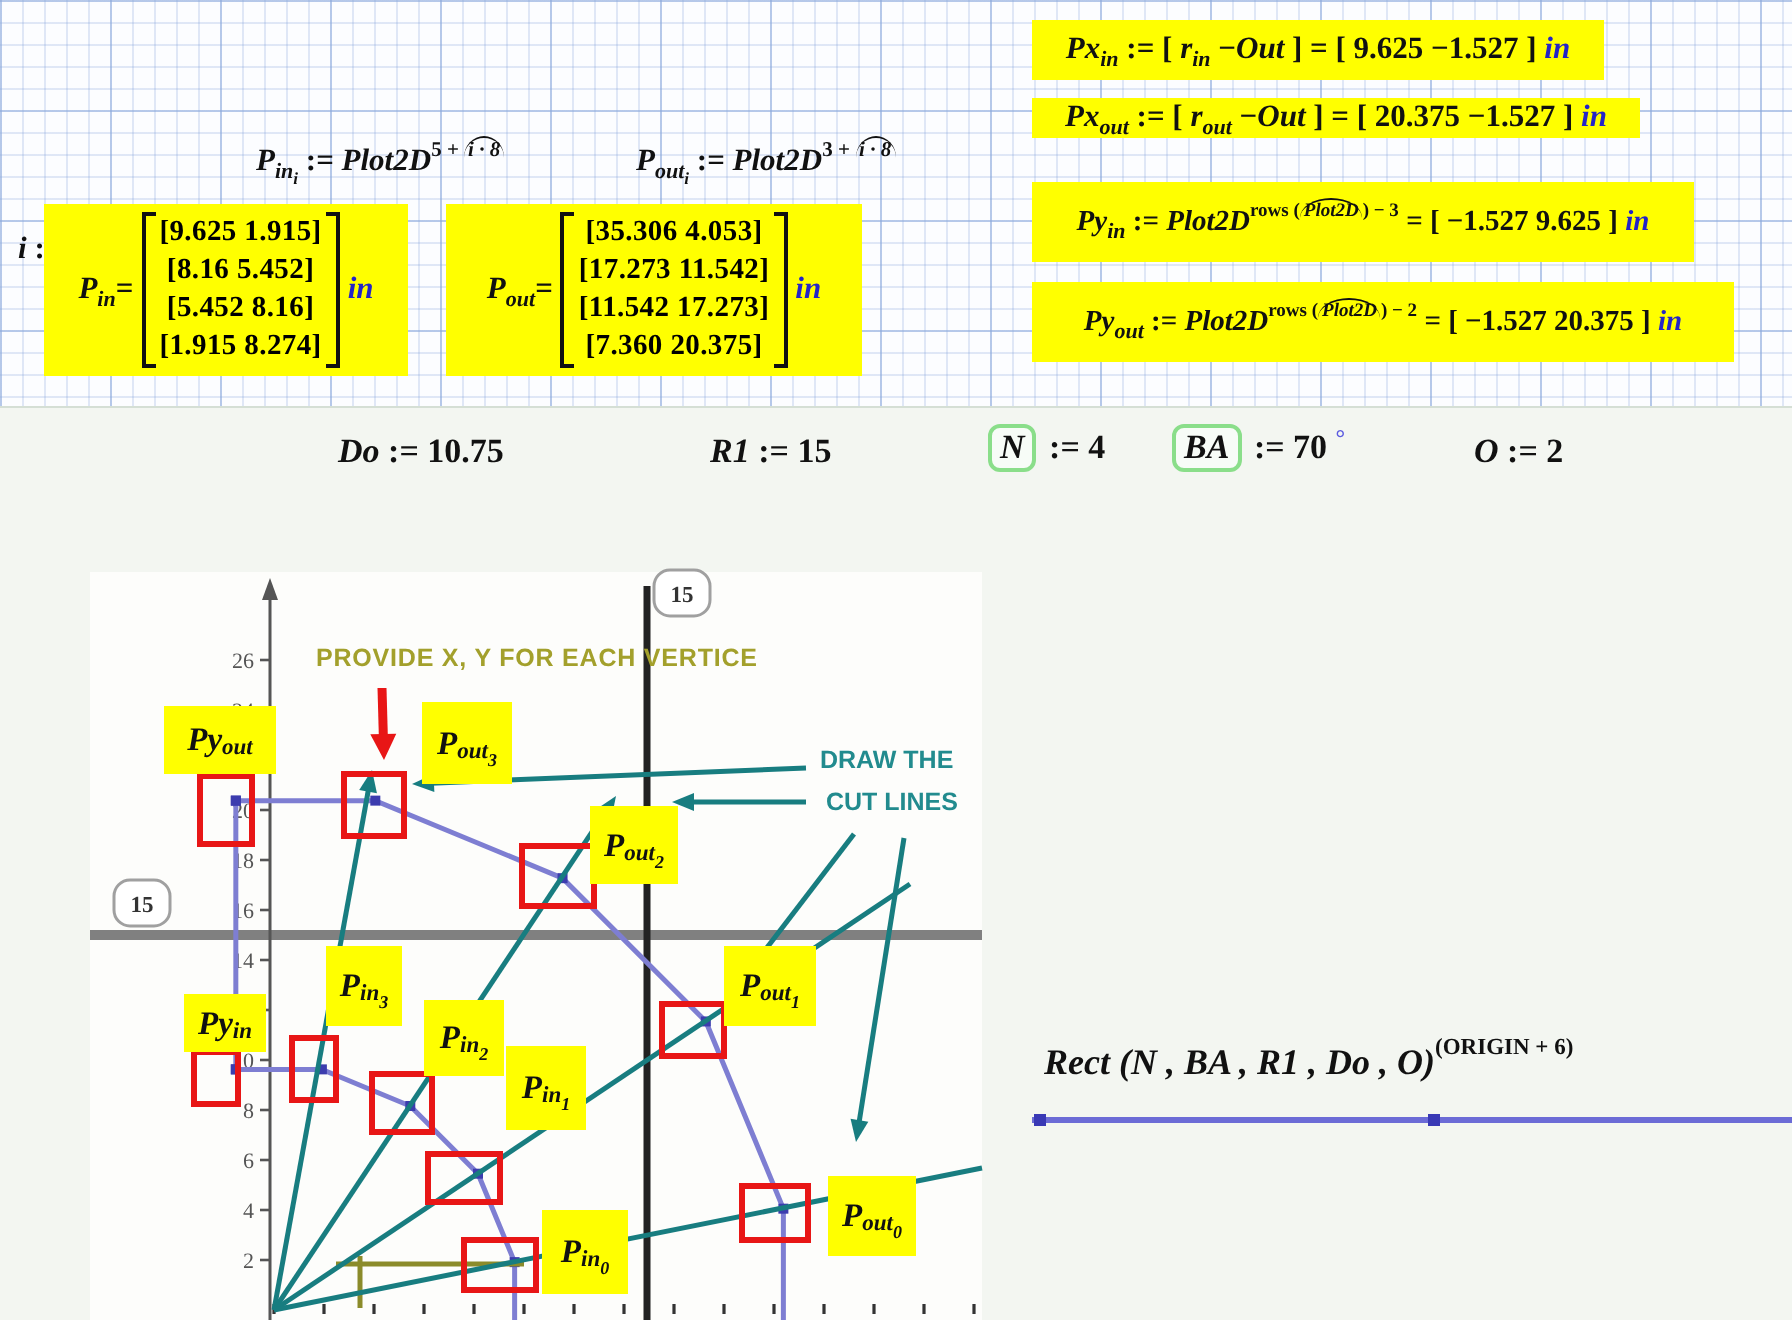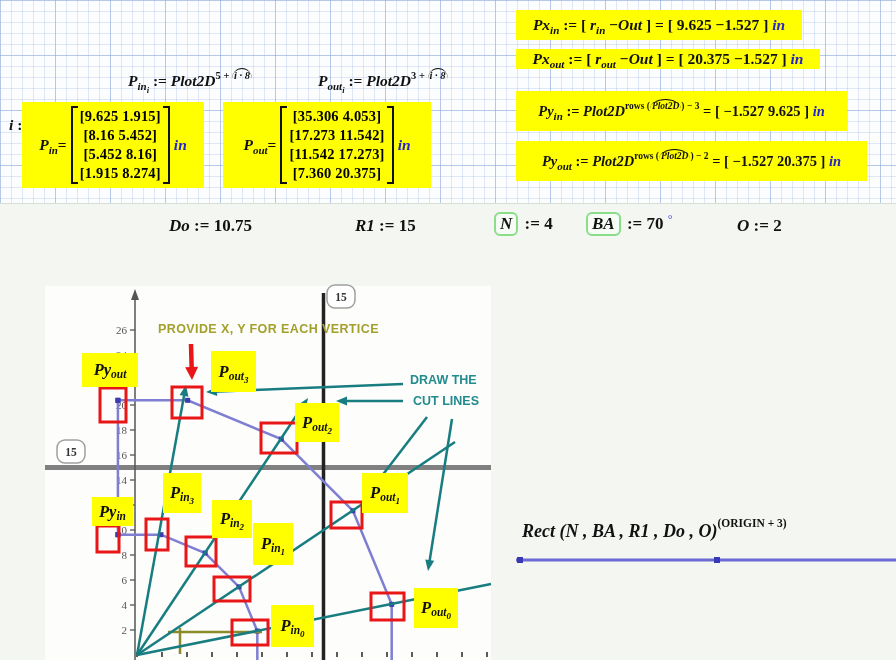--- a/index.html
+++ b/index.html
@@ -268,15 +268,15 @@
     <span class="greenbox"><span class="mvar">N</span></span><span class="mop"> := 4</span>
   </div>
   <div class="abs math param" style="left:586px;top:212px;">
     <span class="greenbox"><span class="mvar">BA</span></span><span class="mop"> := 70 </span><span class="deg">°</span>
   </div>
   <div class="abs math param" style="left:737px;top:216px;">
     <span class="mvar">O</span><span class="mop"> := 2</span>
   </div>
 
   <div class="abs math rect-expr" style="left:522px;top:521px;">
-    <span class="mvar">Rect</span><span class="mvar"> (N , BA , R1 , Do , O)</span><span class="rect-sup">(ORIGIN + 3)</span>
+    <span class="mvar">Rect</span><span class="mvar"> (N , BA , R1 , Do , O)</span><span class="rect-sup">(ORIGIN + 6)</span>
   </div>
 </div>
 
 </body></html>

